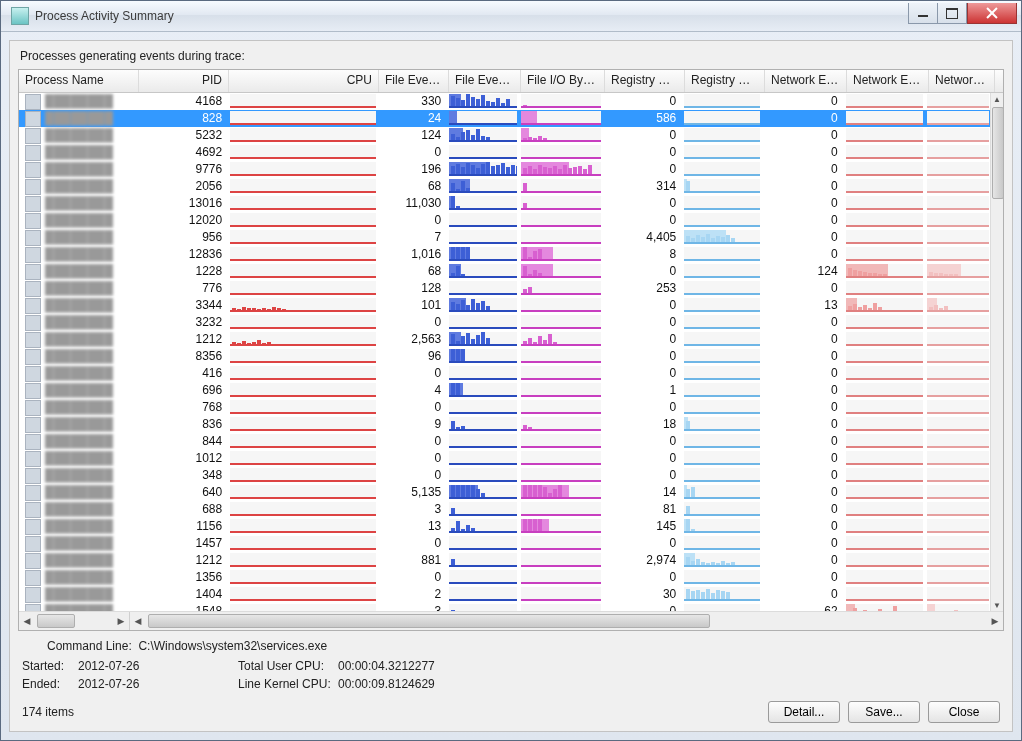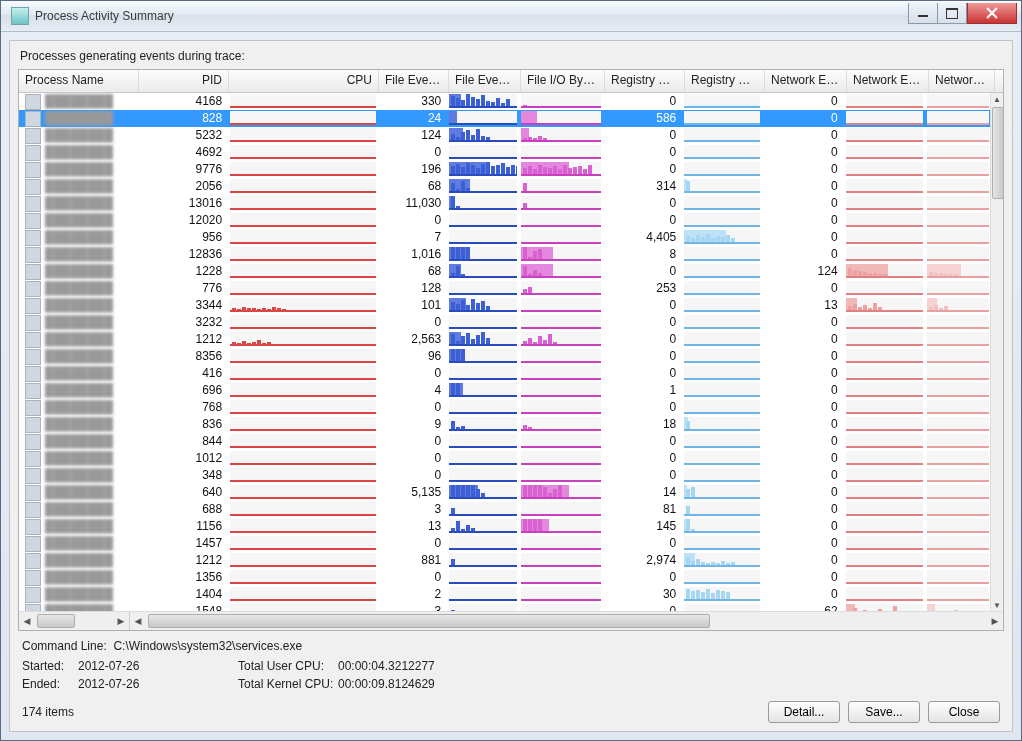--- a/index.html
+++ b/index.html
@@ -273,20 +273,21 @@
   
   .details {
     padding: 8px 4px 4px 4px;
     font-size: 12px;
     color: #222;
   }
   .details .row1 {
     display: flex;
     align-items: center;
     margin-bottom: 6px;
+    margin-left: 25px;
   }
   .details .grid2 {
     display: grid;
     grid-template-columns: 56px 160px 100px 180px;
     row-gap: 4px;
   }
   .footer-row {
     display: flex;
     align-items: center;
     margin-top: 10px;
@@ -1561,21 +1562,21 @@
         <span>C:\Windows\system32\services.exe</span>
       </div>
       <div class="grid2">
         <span>Started:</span>
         <span>2012-07-26</span>
         <span>Total User CPU:</span>
         <span>00:00:04.3212277</span>
 
         <span>Ended:</span>
         <span>2012-07-26</span>
-        <span>Total Kernel CPU:</span>
+        <span>Line Kernel CPU:</span>
         <span>00:00:09.8124629</span>
       </div>
 
       <div class="footer-row">
         <span>174 items</span>
         <div class="spacer"></div>
         <button class="btn">Detail...</button>
         <button class="btn">Save...</button>
         <button class="btn">Close</button>
       </div>

